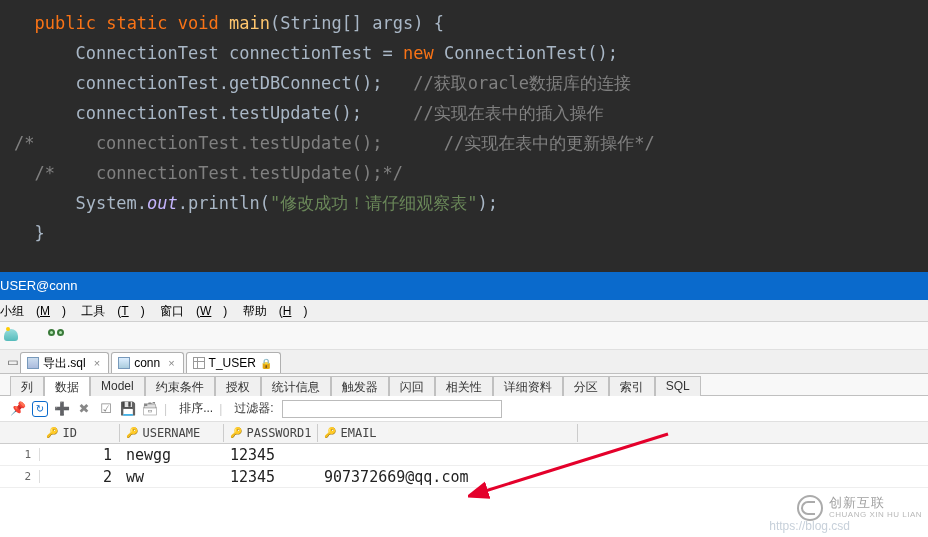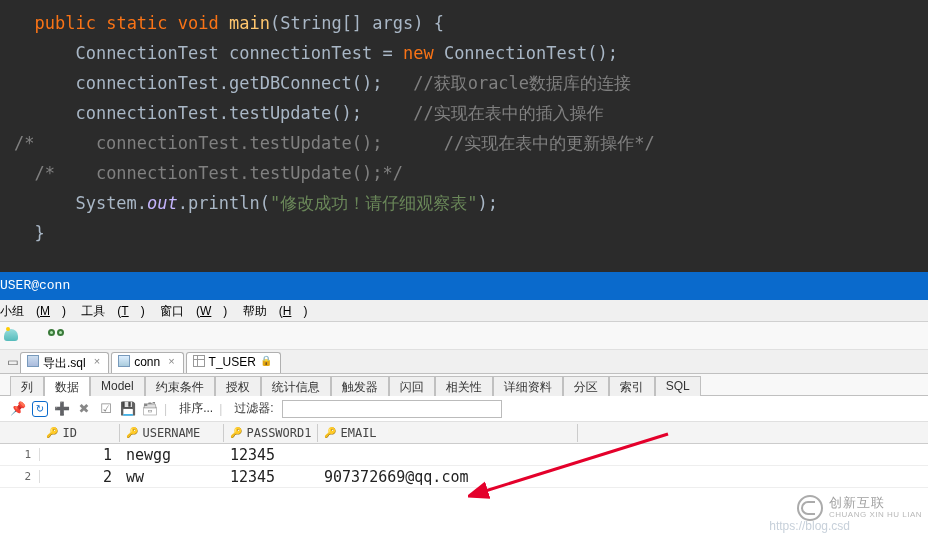--- a/index.html
+++ b/index.html
@@ -9,39 +9,39 @@
     .editor { background: #2b2b2b; color: #a9b7c6; padding: 8px 0 8px 14px; font-size: 17px; line-height: 30px; font-family: Consolas, monospace; height: 272px; overflow: hidden; }
     .kw { color: #f97316; }
     .fn { color: #ffc66d; }
     .str { color: #6a8759; }
     .cmt { color: #808080; }
     .obj { color: #c4b5fd; font-style: italic; }
     .punc { color: #a9b7c6; }
     .line { white-space: pre; }
     
     
-    .titlebar { background: #0a6acc; color: #ffffff; height: 28px; line-height: 28px; padding-left: 0; font-size: 13px; font-family: Liberation Mono, monospace; }
+    .titlebar { background: #0a6acc; color: #ffffff; height: 28px; line-height: 28px; padding-left: 0; font-size: 13px; font-family: Liberation Sans, sans-serif; }
     
     
     .menubar { background: #f0f0f0; height: 22px; line-height: 22px; font-size: 12px; padding-left: 0; border-bottom: 1px solid #d0d0d0; font-family: "Microsoft YaHei", sans-serif; }
     .menubar span { margin-right: 12px; }
     .mnemonic { text-decoration: underline; }
     
     
     .smalltoolbar { background: #f8f8f8; height: 28px; display: flex; align-items: center; padding-left: 4px; gap: 28px; border-bottom: 1px solid #e0e0e0; }
     .smallicon { width: 16px; height: 14px; position: relative; }
     .icon-db { width: 14px; height: 12px; border-radius: 7px 7px 3px 3px; background: linear-gradient(#9dd, #5bb); position: relative; }
     .icon-db::before { content:""; position:absolute; top:-2px; left:2px; width:4px; height:4px; background:#ffcc00; border-radius:50%; }
     .icon-goggles { display:flex; gap:2px; }
     .icon-goggles span { width:7px; height:7px; border:2px solid #3a7a3a; border-radius:50%; background:#b5e5b5; }
     
     
     .tabrow { background: #f0f0f0; height: 24px; display: flex; align-items: flex-end; border-bottom: 1px solid #c0c0c0; padding-left: 6px; font-family: "Microsoft YaHei", sans-serif; }
     .tabrow .collapse { width: 14px; text-align:center; color:#555; font-size:12px; align-self:center; }
-    .tab { background: #fff; border: 1px solid #b0b0b0; border-bottom: none; padding: 2px 8px 2px 6px; font-size: 12px; margin-right: 2px; display:flex; align-items:flex-start; gap:4px; height: 21px; border-radius: 3px 3px 0 0; }
+    .tab { background: #fff; border: 1px solid #b0b0b0; border-bottom: none; padding: 2px 8px 2px 6px; font-size: 12px; margin-right: 2px; display:flex; align-items:center; gap:4px; height: 21px; border-radius: 3px 3px 0 0; }
     .tab .ticon { width:12px; height:12px; border:1px solid #888; background:#fff; font-size:8px; text-align:center; line-height:10px; }
     .tab .closex { color:#888; font-size:11px; margin-left:4px; }
     .tab.active { background:#fff; }
     .tab .tlabel { color:#000; }
     .tab .ticon.sql { background: linear-gradient(#cde, #abd); border-color:#79b; }
     .tab .ticon.conn { background: linear-gradient(#def, #acd); border-color:#79b; }
     .tab .ticon.tbl { background: #fff; border-color:#999; position:relative; }
     .tab .ticon.tbl::before { content:""; position:absolute; top:3px; left:0; right:0; height:1px; background:#999; }
     .tab .ticon.tbl::after { content:""; position:absolute; top:0; bottom:0; left:3px; width:1px; background:#999; }
     .tab .lock { color:#d4a017; font-size:10px; }

